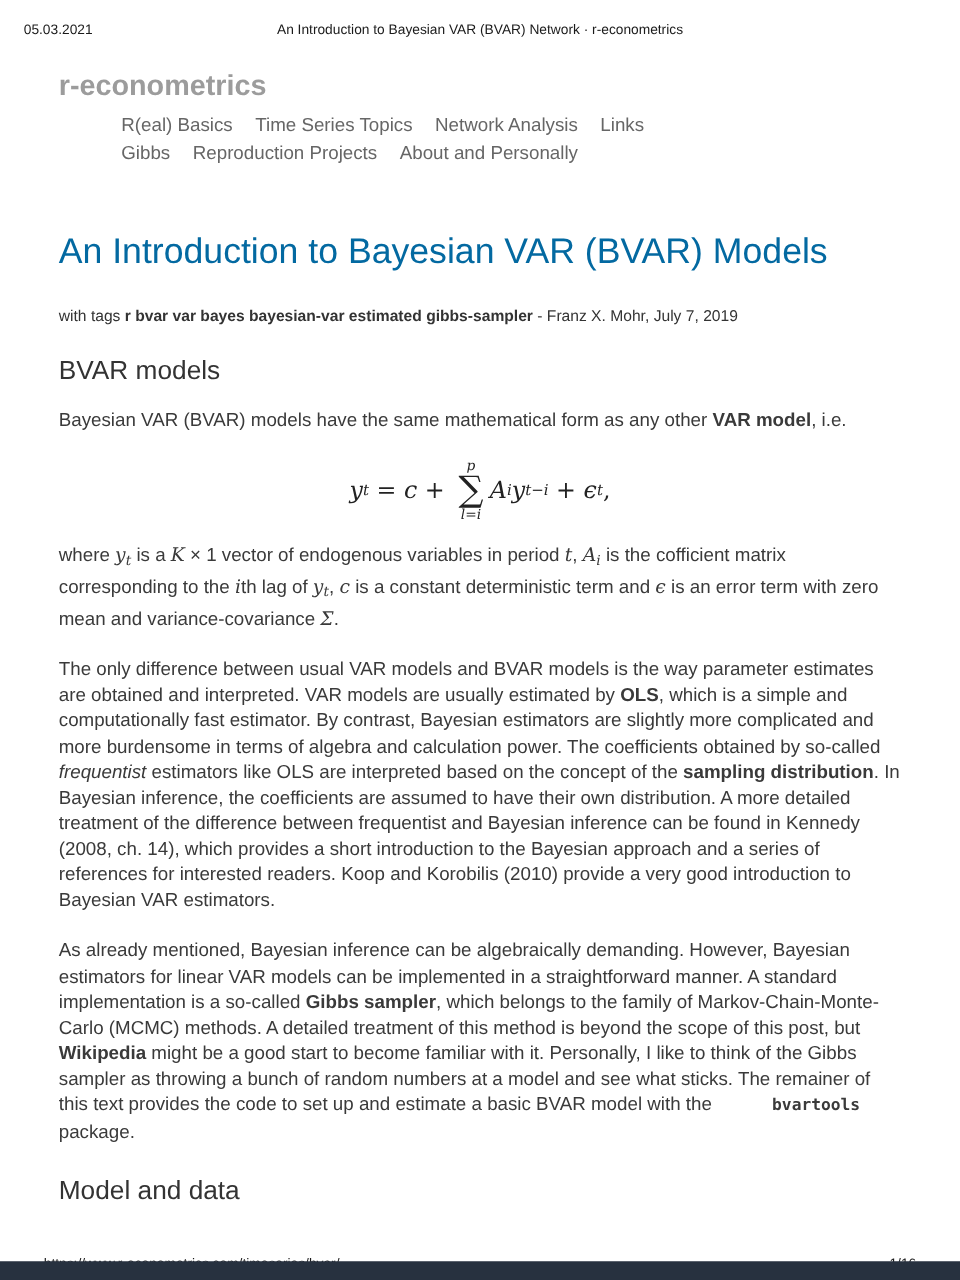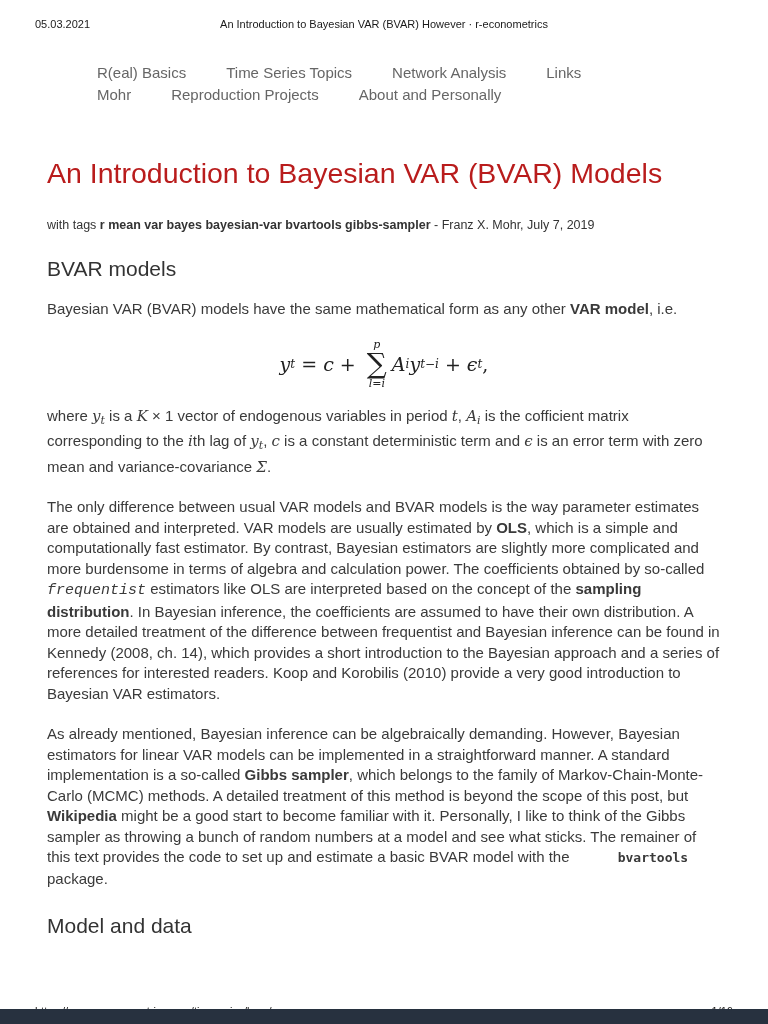--- a/index.html
+++ b/index.html
@@ -6,50 +6,50 @@
   body {
     width: 768px; height: 1024px;
     background: #ffffff;
     font-family: "Liberation Sans", sans-serif;
     position: relative;
     overflow: hidden;
     color: #3a3a3a;
   }
   
   .print-header { position: absolute; top: 18px; left: 0; right: 0; font-size: 11px; color: #1a1a1a; }
-  .print-date { position: absolute; left: 35px; top: 0; }
+  .print-date { position: absolute; left: 19px; top: 0; }
   .print-title { text-align: center; }
   .print-footer {
     position: absolute; bottom: 7px; left: 35px; right: 35px;
     font-size: 11px; color: #1a1a1a;
     display: flex; justify-content: space-between;
   }
   .bottom-bar { position: absolute; bottom: 0; left: 0; width: 100%; height: 15px; background: #27313f; }
 
   
   .content { padding: 54px 47px 0 47px; }
   .brand { font-size: 23px; font-weight: 700; color: #9c9c9c; line-height: 28px; }
   .site-nav { margin-left: 50px; margin-top: 8px; font-size: 15px; color: #666666; }
-  .nav-row { display: flex; flex-wrap: wrap; column-gap: 40px; line-height: 22px; }
+  .nav-row { display: flex; flex-wrap: wrap; column-gap: 18px; line-height: 22px; }
   .nav-link { cursor: pointer; }
 
-  .article-title { margin-top: 50px; font-size: 28.5px; font-weight: 400; color: #b91c1c; line-height: 34px; }
+  .article-title { margin-top: 50px; font-size: 28.5px; font-weight: 400; color: #0369a1; line-height: 34px; }
 
   .meta { margin-top: 28px; font-size: 12.5px; color: #333333; }
   .meta .tags { font-weight: 700; }
 
   h2.section-heading { font-size: 21px; font-weight: 400; color: #333333; margin: 24px 0 0 0; line-height: 25px; }
 
   p.body-p { font-size: 15px; line-height: 20.5px; color: #3a3a3a; margin: 20px 0 0 0; }
   p.body-p.first { margin-top: 18px; }
   p.body-p.tight { margin-top: 14px; }
 
   
   .b { font-weight: 700; }
-  .i { font-style: italic; font-family: Liberation Mono, monospace; }
+  .i { font-style: italic; }
   .code { font-family: "DejaVu Sans Mono", monospace; font-weight: 700; font-size: 13px; padding-left: 44px; }
   .m { font-family: "DejaVu Serif", serif; font-style: italic; }
   .sub { font-size: 11px; vertical-align: -3px; }
 
   
   .formula {
     margin: 16px 0 0 0;
     display: flex; justify-content: center; align-items: center;
     font-family: "DejaVu Serif", serif; font-size: 19px; color: #222222;
     height: 56px;
@@ -59,44 +59,45 @@
   .sum-stack { display: inline-flex; flex-direction: column; align-items: center; line-height: 1; margin: 0 5px; }
   .sum-sup, .sum-sub { font-size: 11px; font-style: italic; }
   .sum-sym { font-size: 28px; line-height: 1; font-style: normal; }
   .fsp { white-space: pre; }
 </style>
 </head>
 <body>
 
 <div class="print-header">
   <span class="print-date">05.03.2021</span>
-  <div class="print-title">An Introduction to Bayesian VAR (BVAR) However · r-econometrics</div>
+  <div class="print-title">An Introduction to Bayesian VAR (BVAR) Network · r-econometrics</div>
 </div>
 
 <div class="content">
 
+  <div class="brand">r-econometrics</div>
 
   <nav class="site-nav">
     <div class="nav-row">
       <span class="nav-link">R(eal) Basics</span>
       <span class="nav-link">Time Series Topics</span>
       <span class="nav-link">Network Analysis</span>
       <span class="nav-link">Links</span>
     </div>
     <div class="nav-row">
-      <span class="nav-link">Mohr</span>
+      <span class="nav-link">Gibbs</span>
       <span class="nav-link">Reproduction Projects</span>
       <span class="nav-link">About and Personally</span>
     </div>
   </nav>
 
   <h1 class="article-title">An Introduction to Bayesian VAR (BVAR) Models</h1>
 
   <div class="meta">
-    <span>with tags </span><span class="tags">r mean var bayes bayesian-var bvartools gibbs-sampler</span><span> - </span><span>Franz X. Mohr, July 7, 2019</span>
+    <span>with tags </span><span class="tags">r bvar var bayes bayesian-var estimated gibbs-sampler</span><span> - </span><span>Franz X. Mohr, July 7, 2019</span>
   </div>
 
   <h2 class="section-heading">BVAR models</h2>
 
   <p class="body-p first"><span>Bayesian VAR (BVAR) models have the same mathematical form as any other </span><span class="b">VAR model</span><span>, i.e.</span></p>
 
   <div class="formula">
     <span class="fi">y</span>
       <span class="fsub">t</span>
       <span class="fsp"> = </span>

